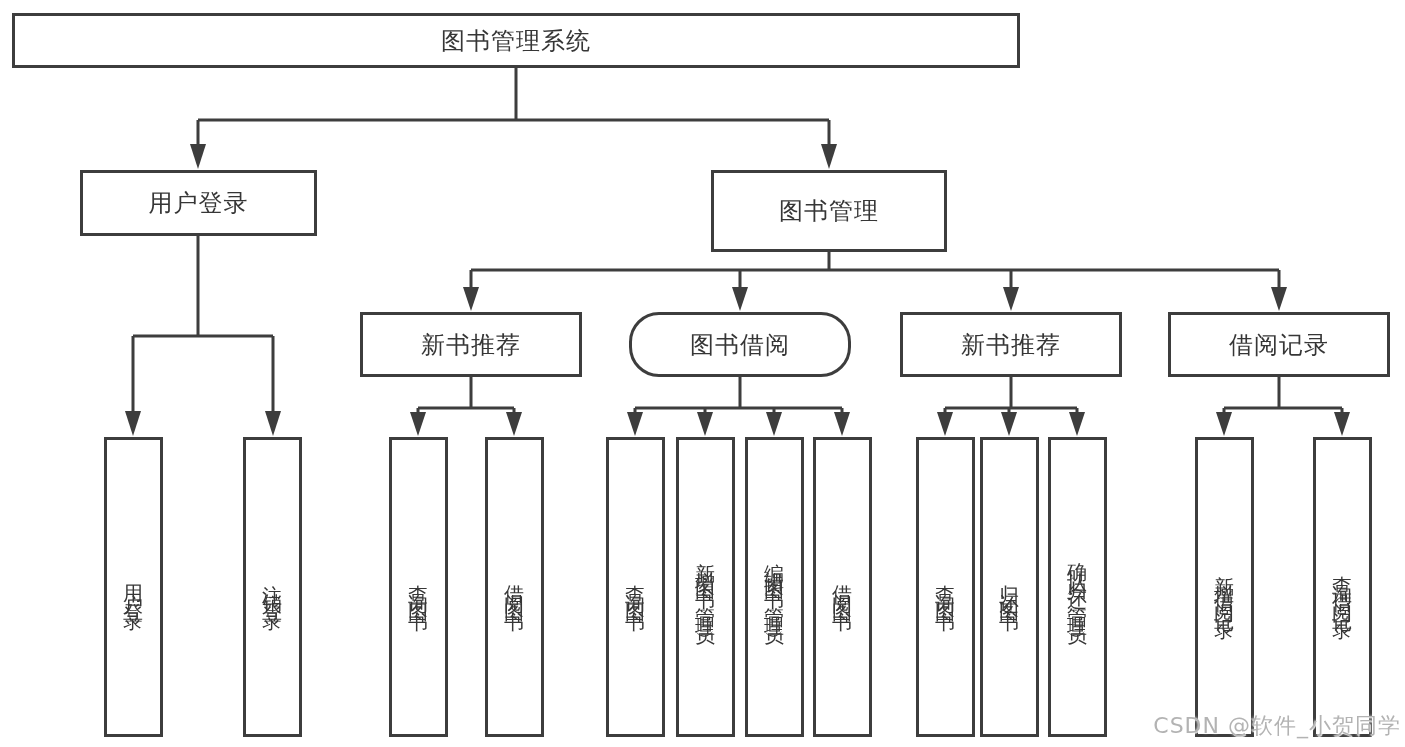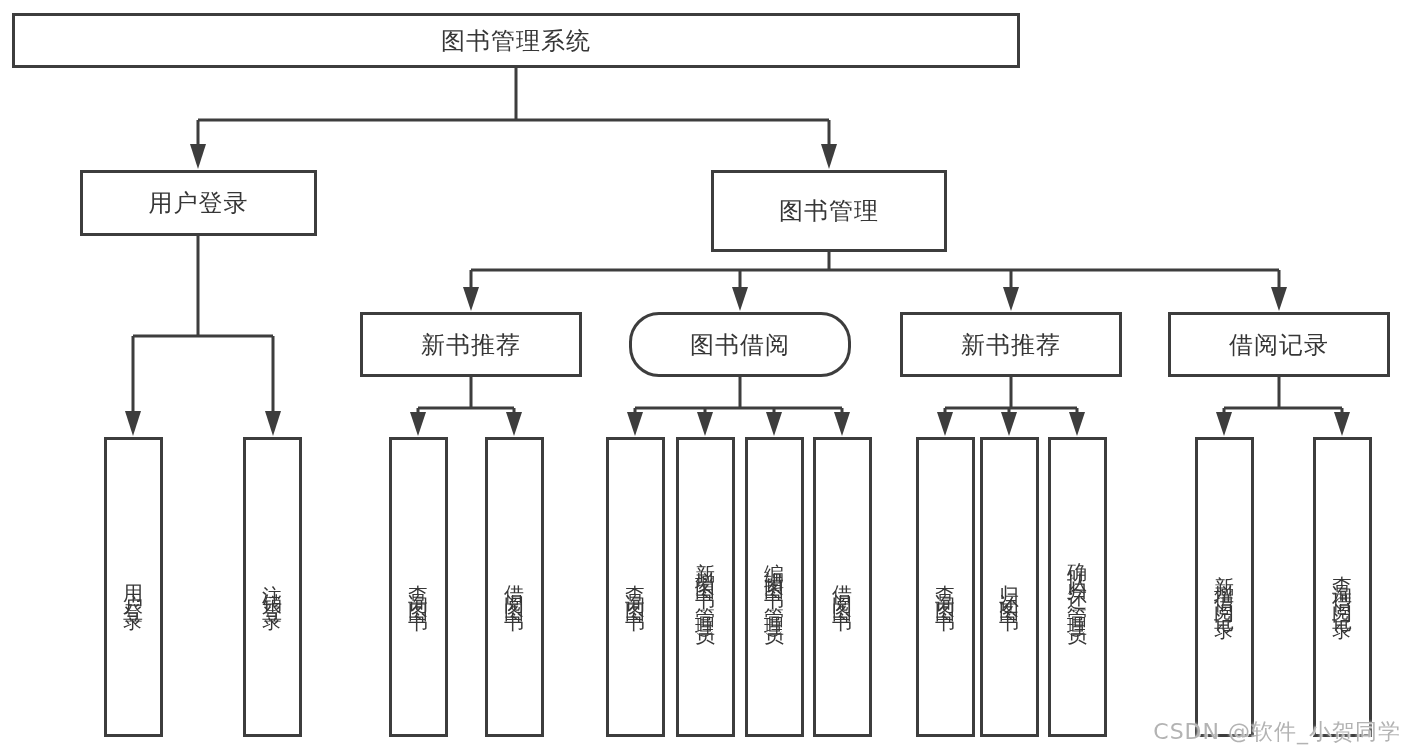--- a/index.html
+++ b/index.html
@@ -64,21 +64,21 @@
   .lf-7  { left: 745px; }
   .lf-8  { left: 813px; }
   .lf-9  { left: 916px; }
   .lf-10 { left: 980px; }
   .lf-11 { left: 1048px; }
   .lf-12 { left: 1195px; }
   .lf-13 { left: 1313px; }
   .watermark {
     position: absolute;
     right: 4px;
-    bottom: 0;
+    bottom: 6px;
     font-size: 22px;
     letter-spacing: 1px;
     color: #b3b3b3;
     text-shadow: 0 0 3px #ffffff, 1px 1px 0 rgba(255,255,255,0.7);
     z-index: 5;
     white-space: nowrap;
   }
 </style>
 </head>
 <body>

